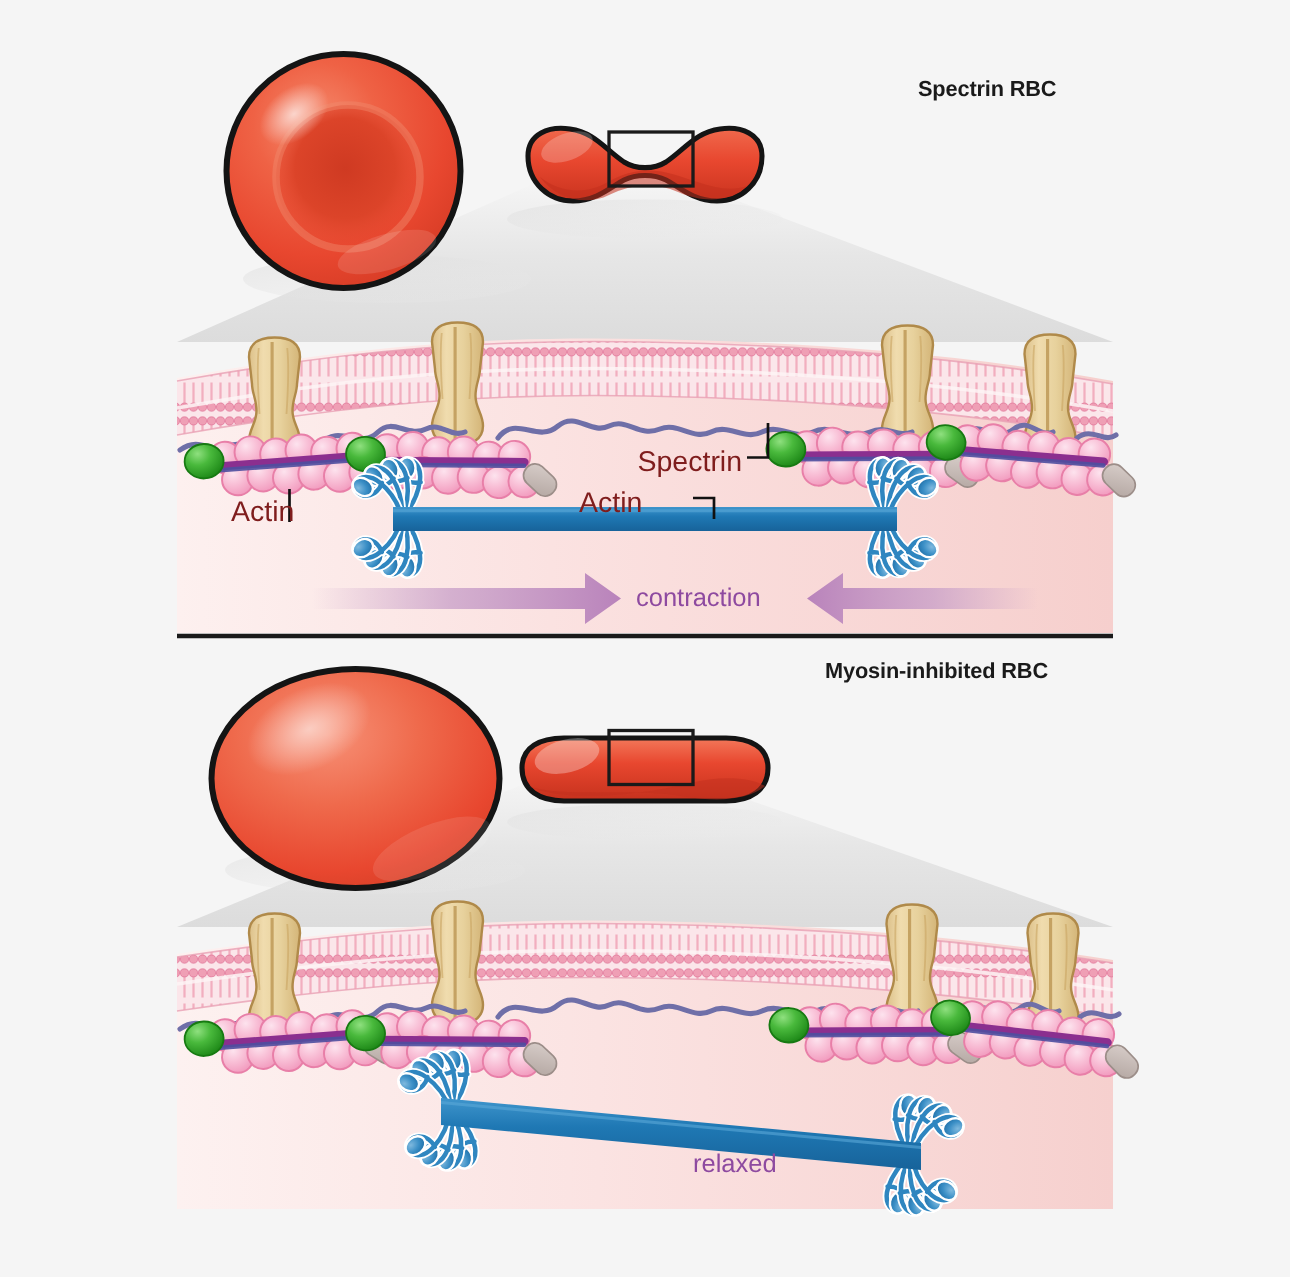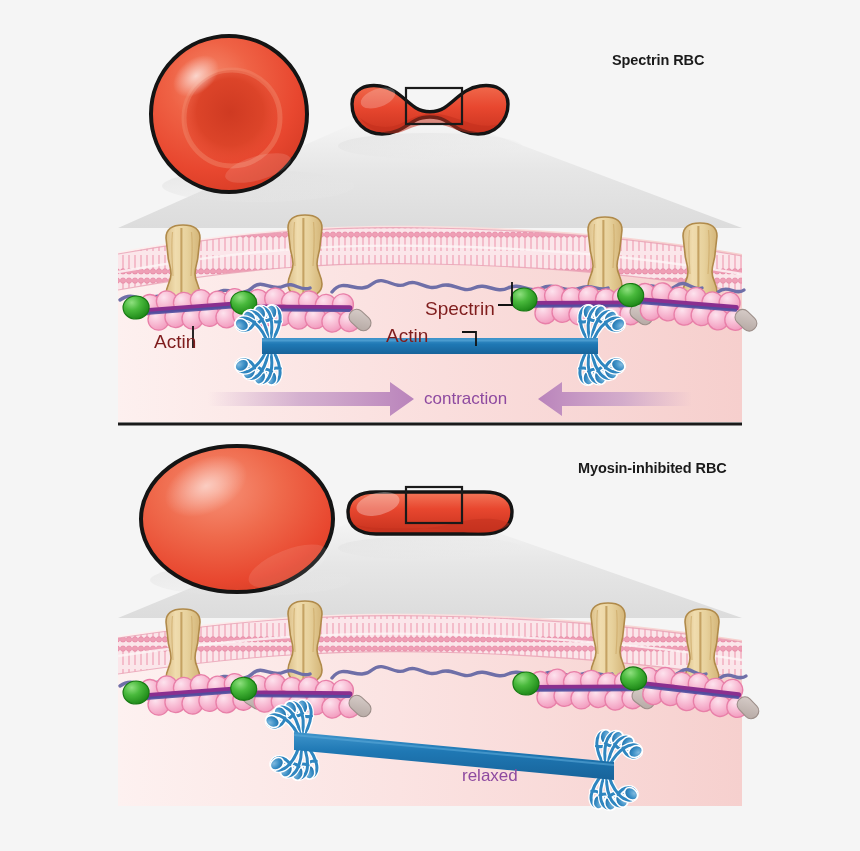--- a/index.html
+++ b/index.html
@@ -8,21 +8,21 @@
     font-family:"Liberation Sans","DejaVu Sans",sans-serif;
     background:#f5f5f5;
   }
   .stage{position:absolute;inset:0;width:860px;height:851px;}
   svg.scene{position:absolute;left:0;top:0;width:860px;height:851px;display:block;}
   .panel-title{
     position:absolute;font-size:14.5px;font-weight:bold;color:#1a1a1a;
     letter-spacing:-0.1px;white-space:nowrap;
   }
   #title-healthy{left:612px;top:52px;}
-  #title-inhibited{left:550px;top:460px;margin-left:28px;}
+  #title-inhibited{left:550px;top:440px;}
   .lbl{
     position:absolute;font-size:19px;color:#7f1d1d;white-space:nowrap;
     font-family:"Liberation Sans","DejaVu Sans",sans-serif;
   }
   #label-actin{left:154px;top:331px;}
   #label-spectrin{left:425px;top:298px;}
   #label-myosin{left:386px;top:325px;}
   .flow{
     position:absolute;font-size:17px;color:#8e4aa0;white-space:nowrap;
   }

